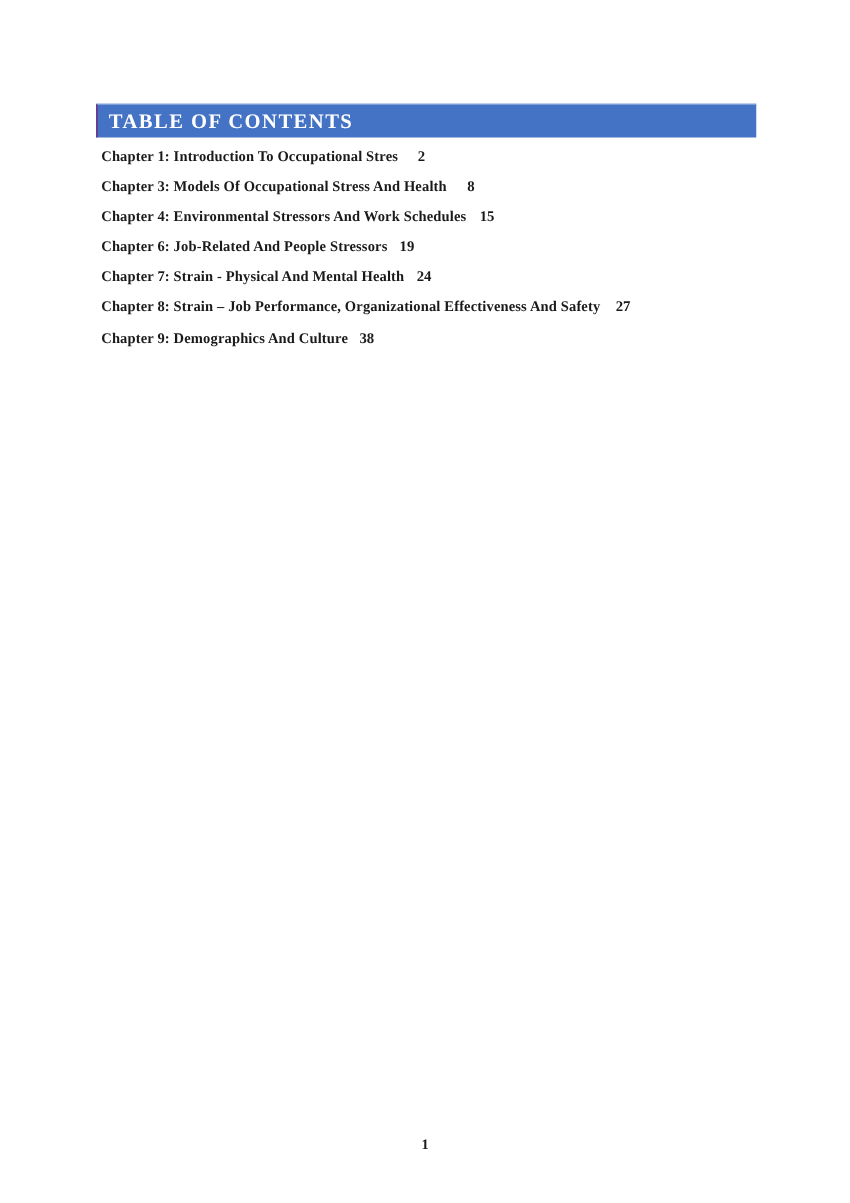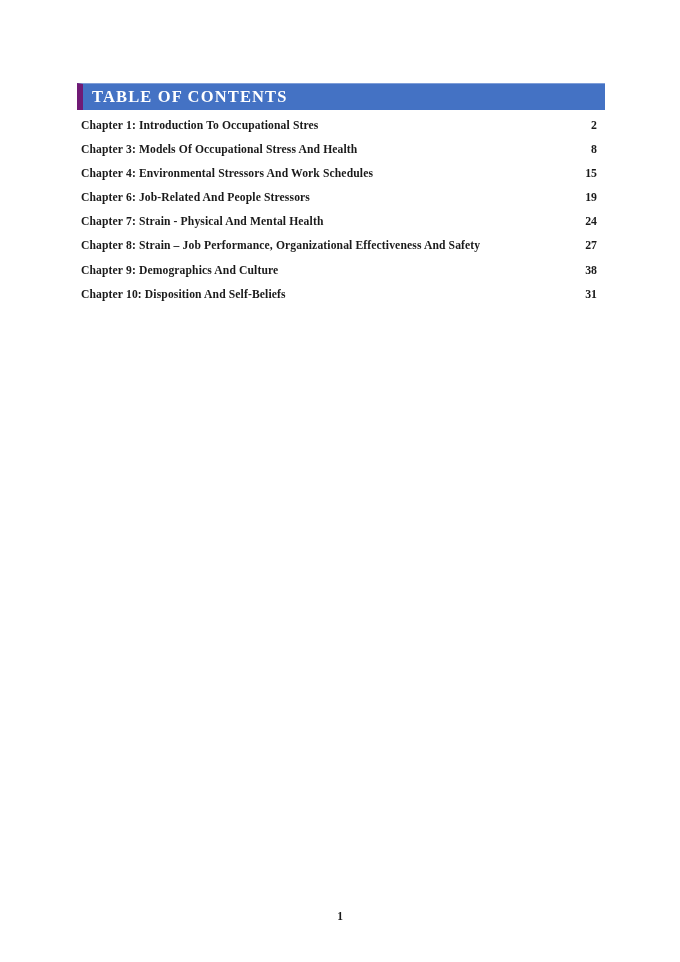--- a/index.html
+++ b/index.html
@@ -26,21 +26,21 @@
   
   .toc-header {
     position: absolute;
     left: 77px;
     top: 83px;
     width: 528px;
     height: 27px;
     background: #4472c4;
     box-sizing: border-box;
     border-top: 1px solid #7f9ed8;
-    border-left: 6px solid #701a75;
+    border-left: 1px solid #701a75;
     display: flex;
     align-items: center;
   }
 
   .toc-header-title {
     color: #ffffff;
     font-family: "Liberation Serif", "DejaVu Serif", serif;
     font-weight: bold;
     font-size: 16.5px;
     letter-spacing: 1.15px;
@@ -53,21 +53,20 @@
   .toc-list {
     position: absolute;
     left: 81px;
     top: 118px;
     width: 516px;
   }
 
   .toc-row {
     display: flex;
     align-items: baseline;
-    justify-content: space-between;
     height: 24.1px;
     white-space: nowrap;
   }
 
   .toc-row-title {
     color: #1a1a1a;
     font-family: "Liberation Serif", "DejaVu Serif", serif;
     font-weight: bold;
     font-size: 11.8px;
     letter-spacing: 0.12px;
@@ -141,24 +140,20 @@
     <div class="toc-row">
       <span class="toc-row-title">Chapter 8: Strain – Job Performance, Organizational Effectiveness And Safety</span>
       <span class="toc-row-page">27</span>
     </div>
 
     <div class="toc-row">
       <span class="toc-row-title">Chapter 9: Demographics And Culture</span>
       <span class="toc-row-page">38</span>
     </div>
 
-    <div class="toc-row">
-      <span class="toc-row-title">Chapter 10: Disposition And Self-Beliefs</span>
-      <span class="toc-row-page">31</span>
-    </div>
 
 
   </div>
 
   <div class="page-footer">
     <span class="page-footer-number">1</span>
   </div>
 
 </div>
 

